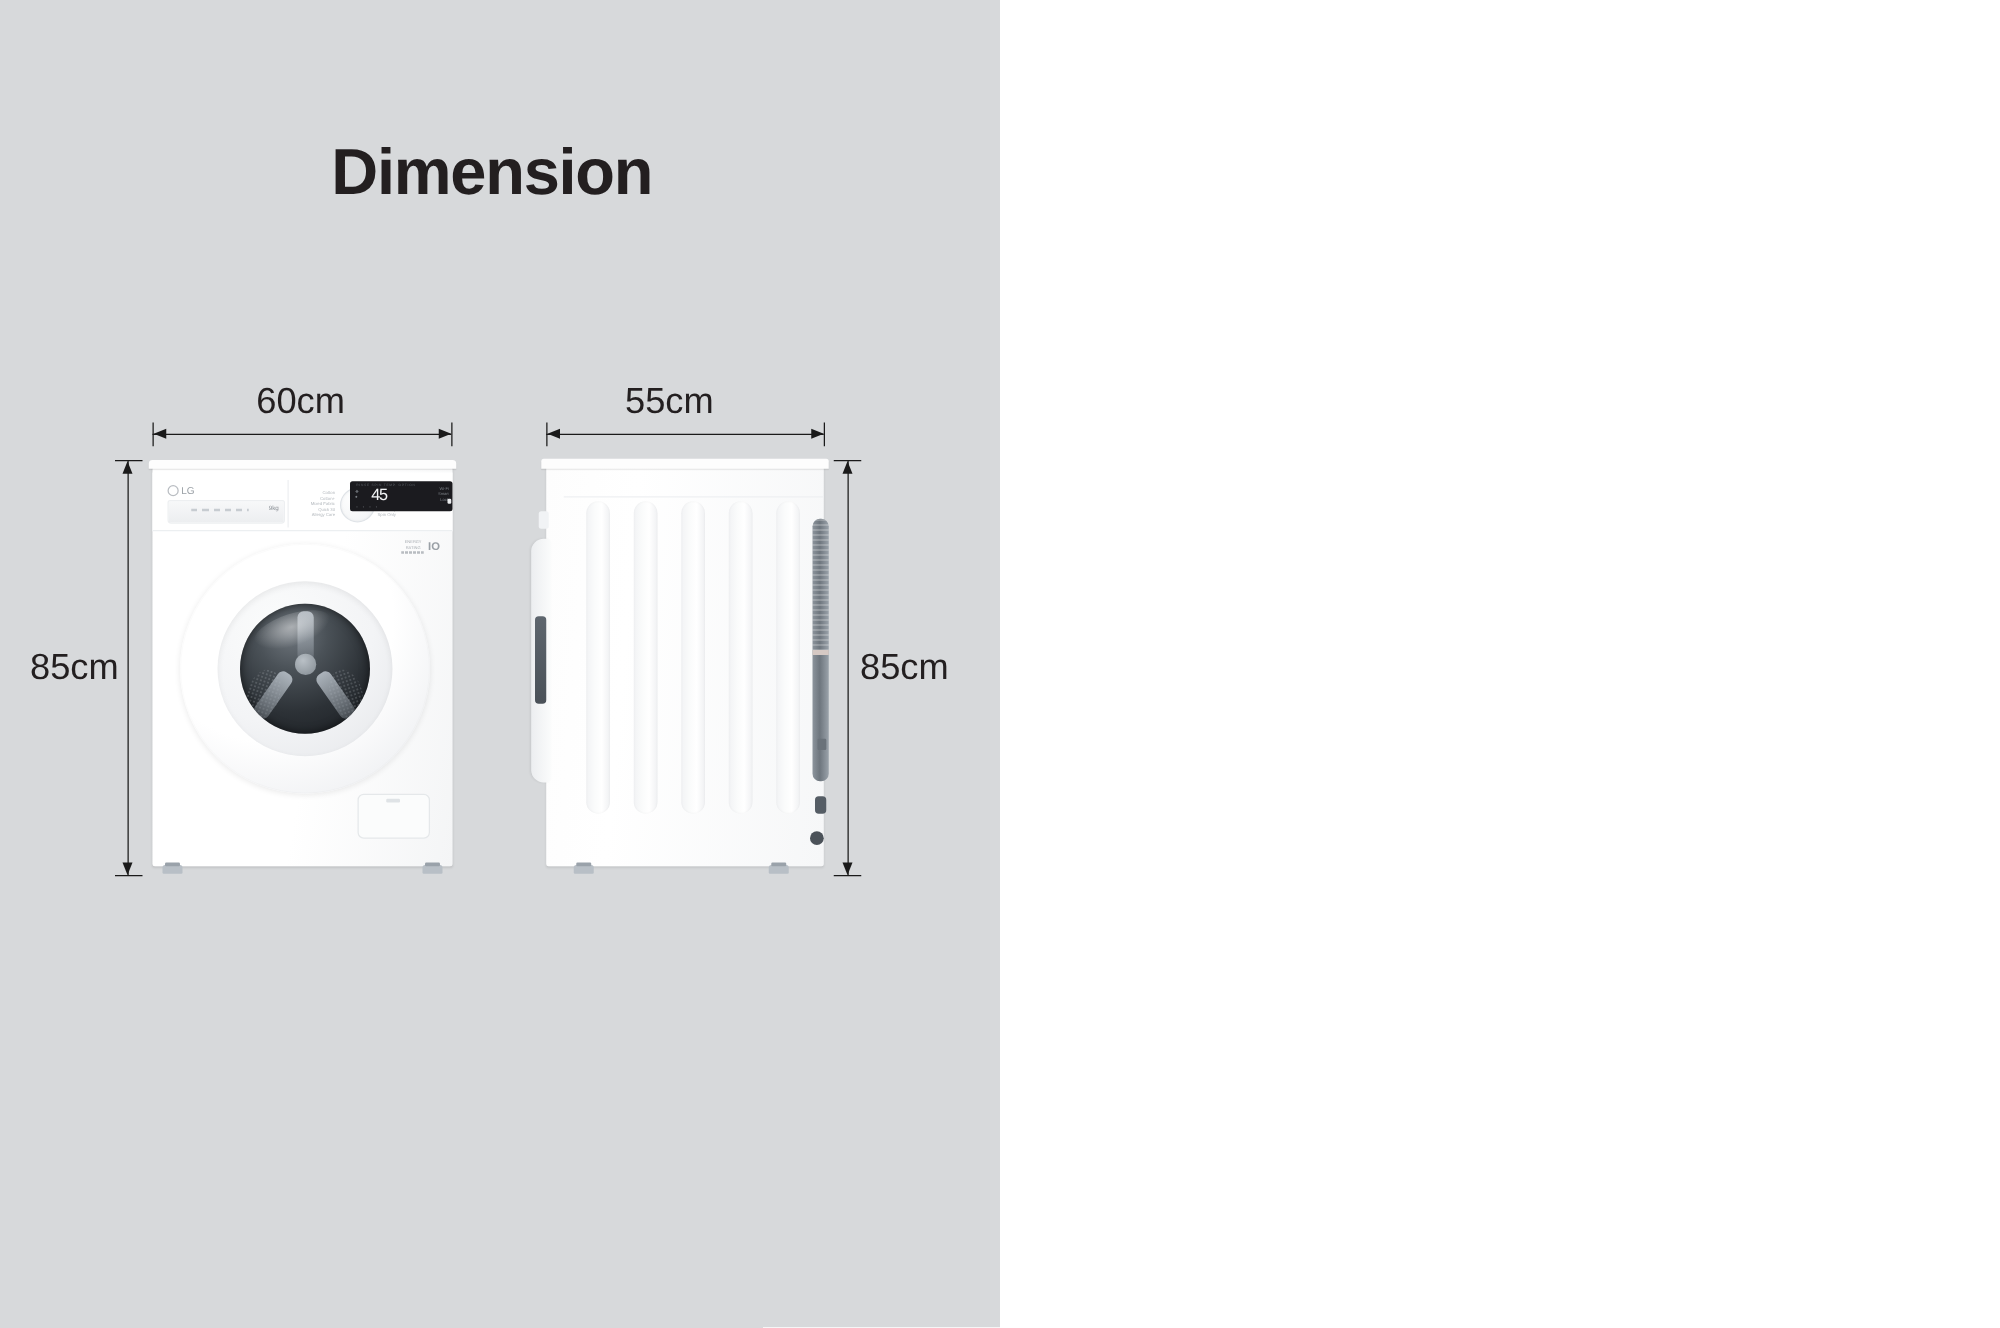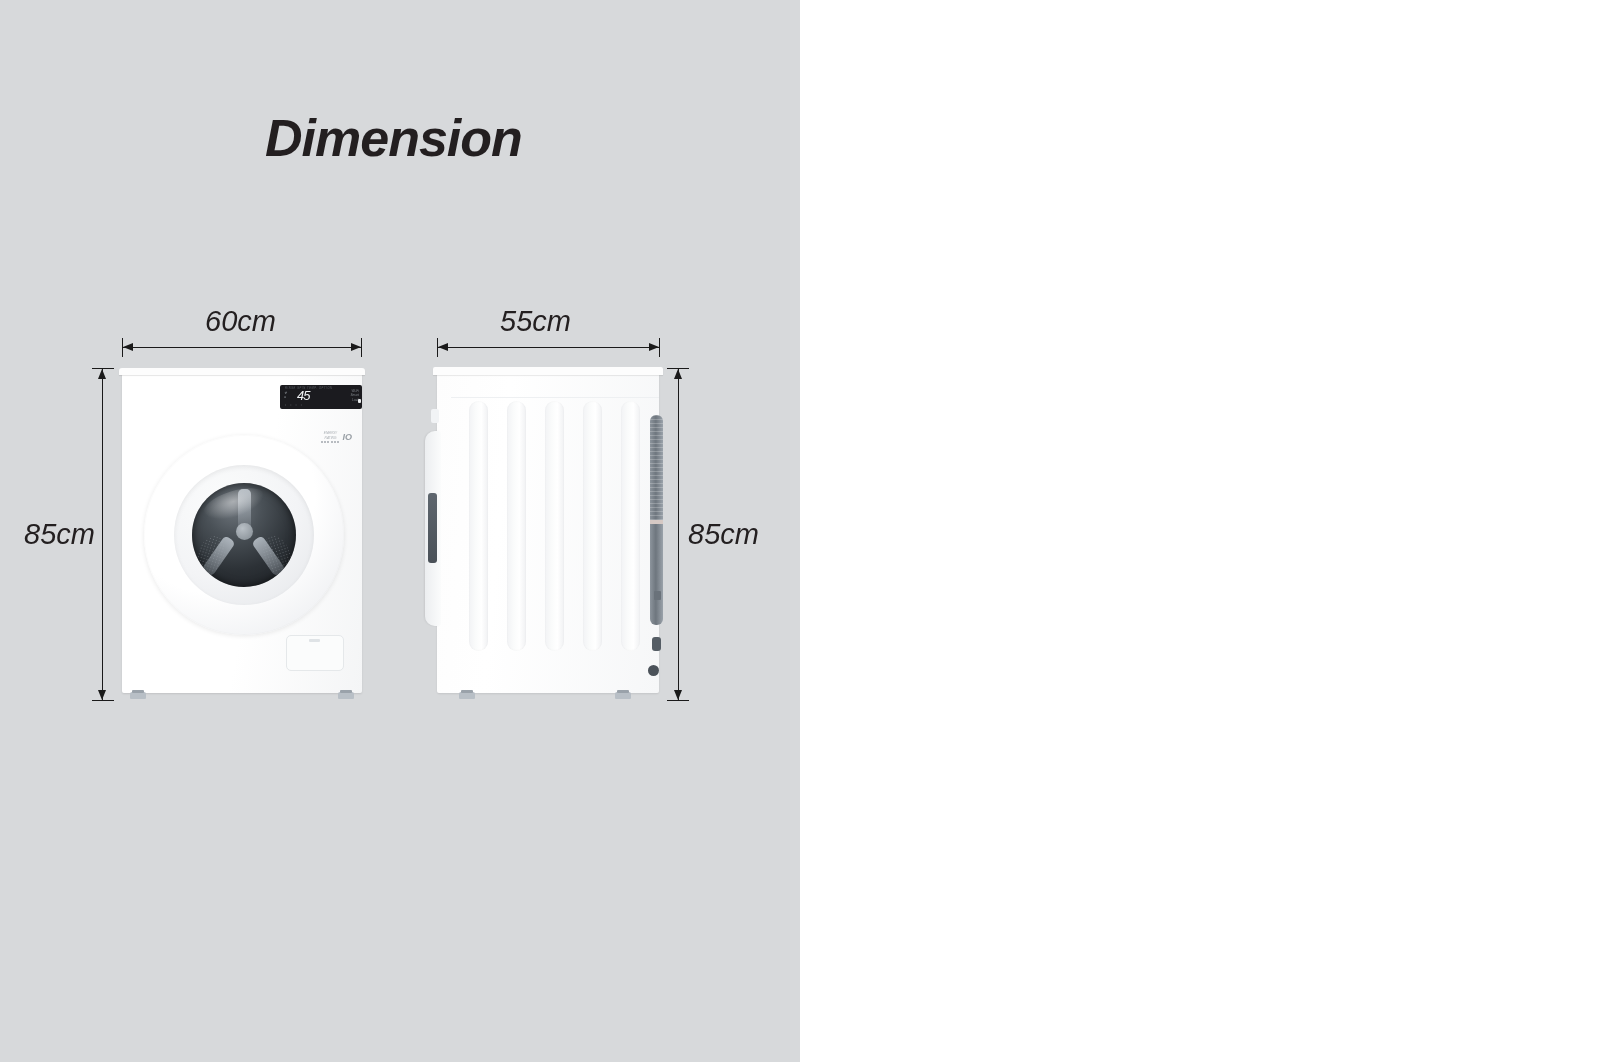--- a/index.html
+++ b/index.html
@@ -3,21 +3,21 @@
 <meta charset="utf-8">
 <style>
   html,body{margin:0;padding:0;}
   body{
     width:1600px;height:1062px;
     font-family:"Liberation Sans", sans-serif;
     background:#ffffff;
     overflow:hidden;
     position:relative;
   }
-  #root{position:absolute;left:0;top:0;width:1600px;height:1062px;font-style:italic;}
+  #root{position:absolute;left:0;top:0;width:1600px;height:1062px;}
 
   .panel{position:absolute;top:0;height:1062px;}
   #dimension-panel{left:0;width:800px;background:#d7d9db;}
   #installation-panel{left:800px;width:800px;background:#ffffff;}
 
   .section-title{
     position:absolute;
     font-size:52px;
     font-weight:bold;
     color:#231f20;
@@ -220,20 +220,46 @@
     <div class="dim-label" style="left:24px;top:518px;">85cm</div>
     <div class="tick-h" style="left:92px;top:368px;width:22px;"></div>
     <div class="tick-h" style="left:92px;top:700px;width:22px;"></div>
     <div class="vline" style="left:102px;top:368px;height:332px;"></div>
     <div class="arrow up" style="left:98px;top:369px;"></div>
     <div class="arrow down" style="left:98px;top:690px;"></div>
 
     <div id="washer-front">
       <div id="front-top-cap"></div>
 
+      <div id="control-panel">
+        <div id="lg-logo-front">
+          <span id="lg-logo-circle"></span>
+          <span>LG</span>
+        </div>
+
+        <div id="detergent-drawer">
+          <div id="drawer-handle"></div>
+          <div id="drawer-kg">9kg</div>
+        </div>
+
+        <div id="panel-divider"></div>
+
+        <div class="dial-labels" id="dial-labels-left" style="white-space:pre-line;">Cotton
+Cotton+
+Mixed Fabric
+Quick 30
+Allergy Care</div>
+        <div id="program-dial"></div>
+        <div class="dial-labels" id="dial-labels-right" style="white-space:pre-line;">Downloaded
+Tub Clean
+Delicate
+Rinse+Spin
+Spin Only</div>
+
+      </div>
 
       <div id="lcd" style="left:158px;top:12px;position:absolute;">
         <div id="lcd-top-strip">RINSE  SPIN  TEMP.  OPTION</div>
         <div id="lcd-left-icons" style="white-space:pre-line;">❖
 ●</div>
         <div id="lcd-number">45</div>
         <div id="lcd-right-icons" style="white-space:pre-line;">Wi-Fi
 Smart
 Lock</div>
         <div id="lcd-bottom-icons">▫ ▫ ▫ ▫</div>

